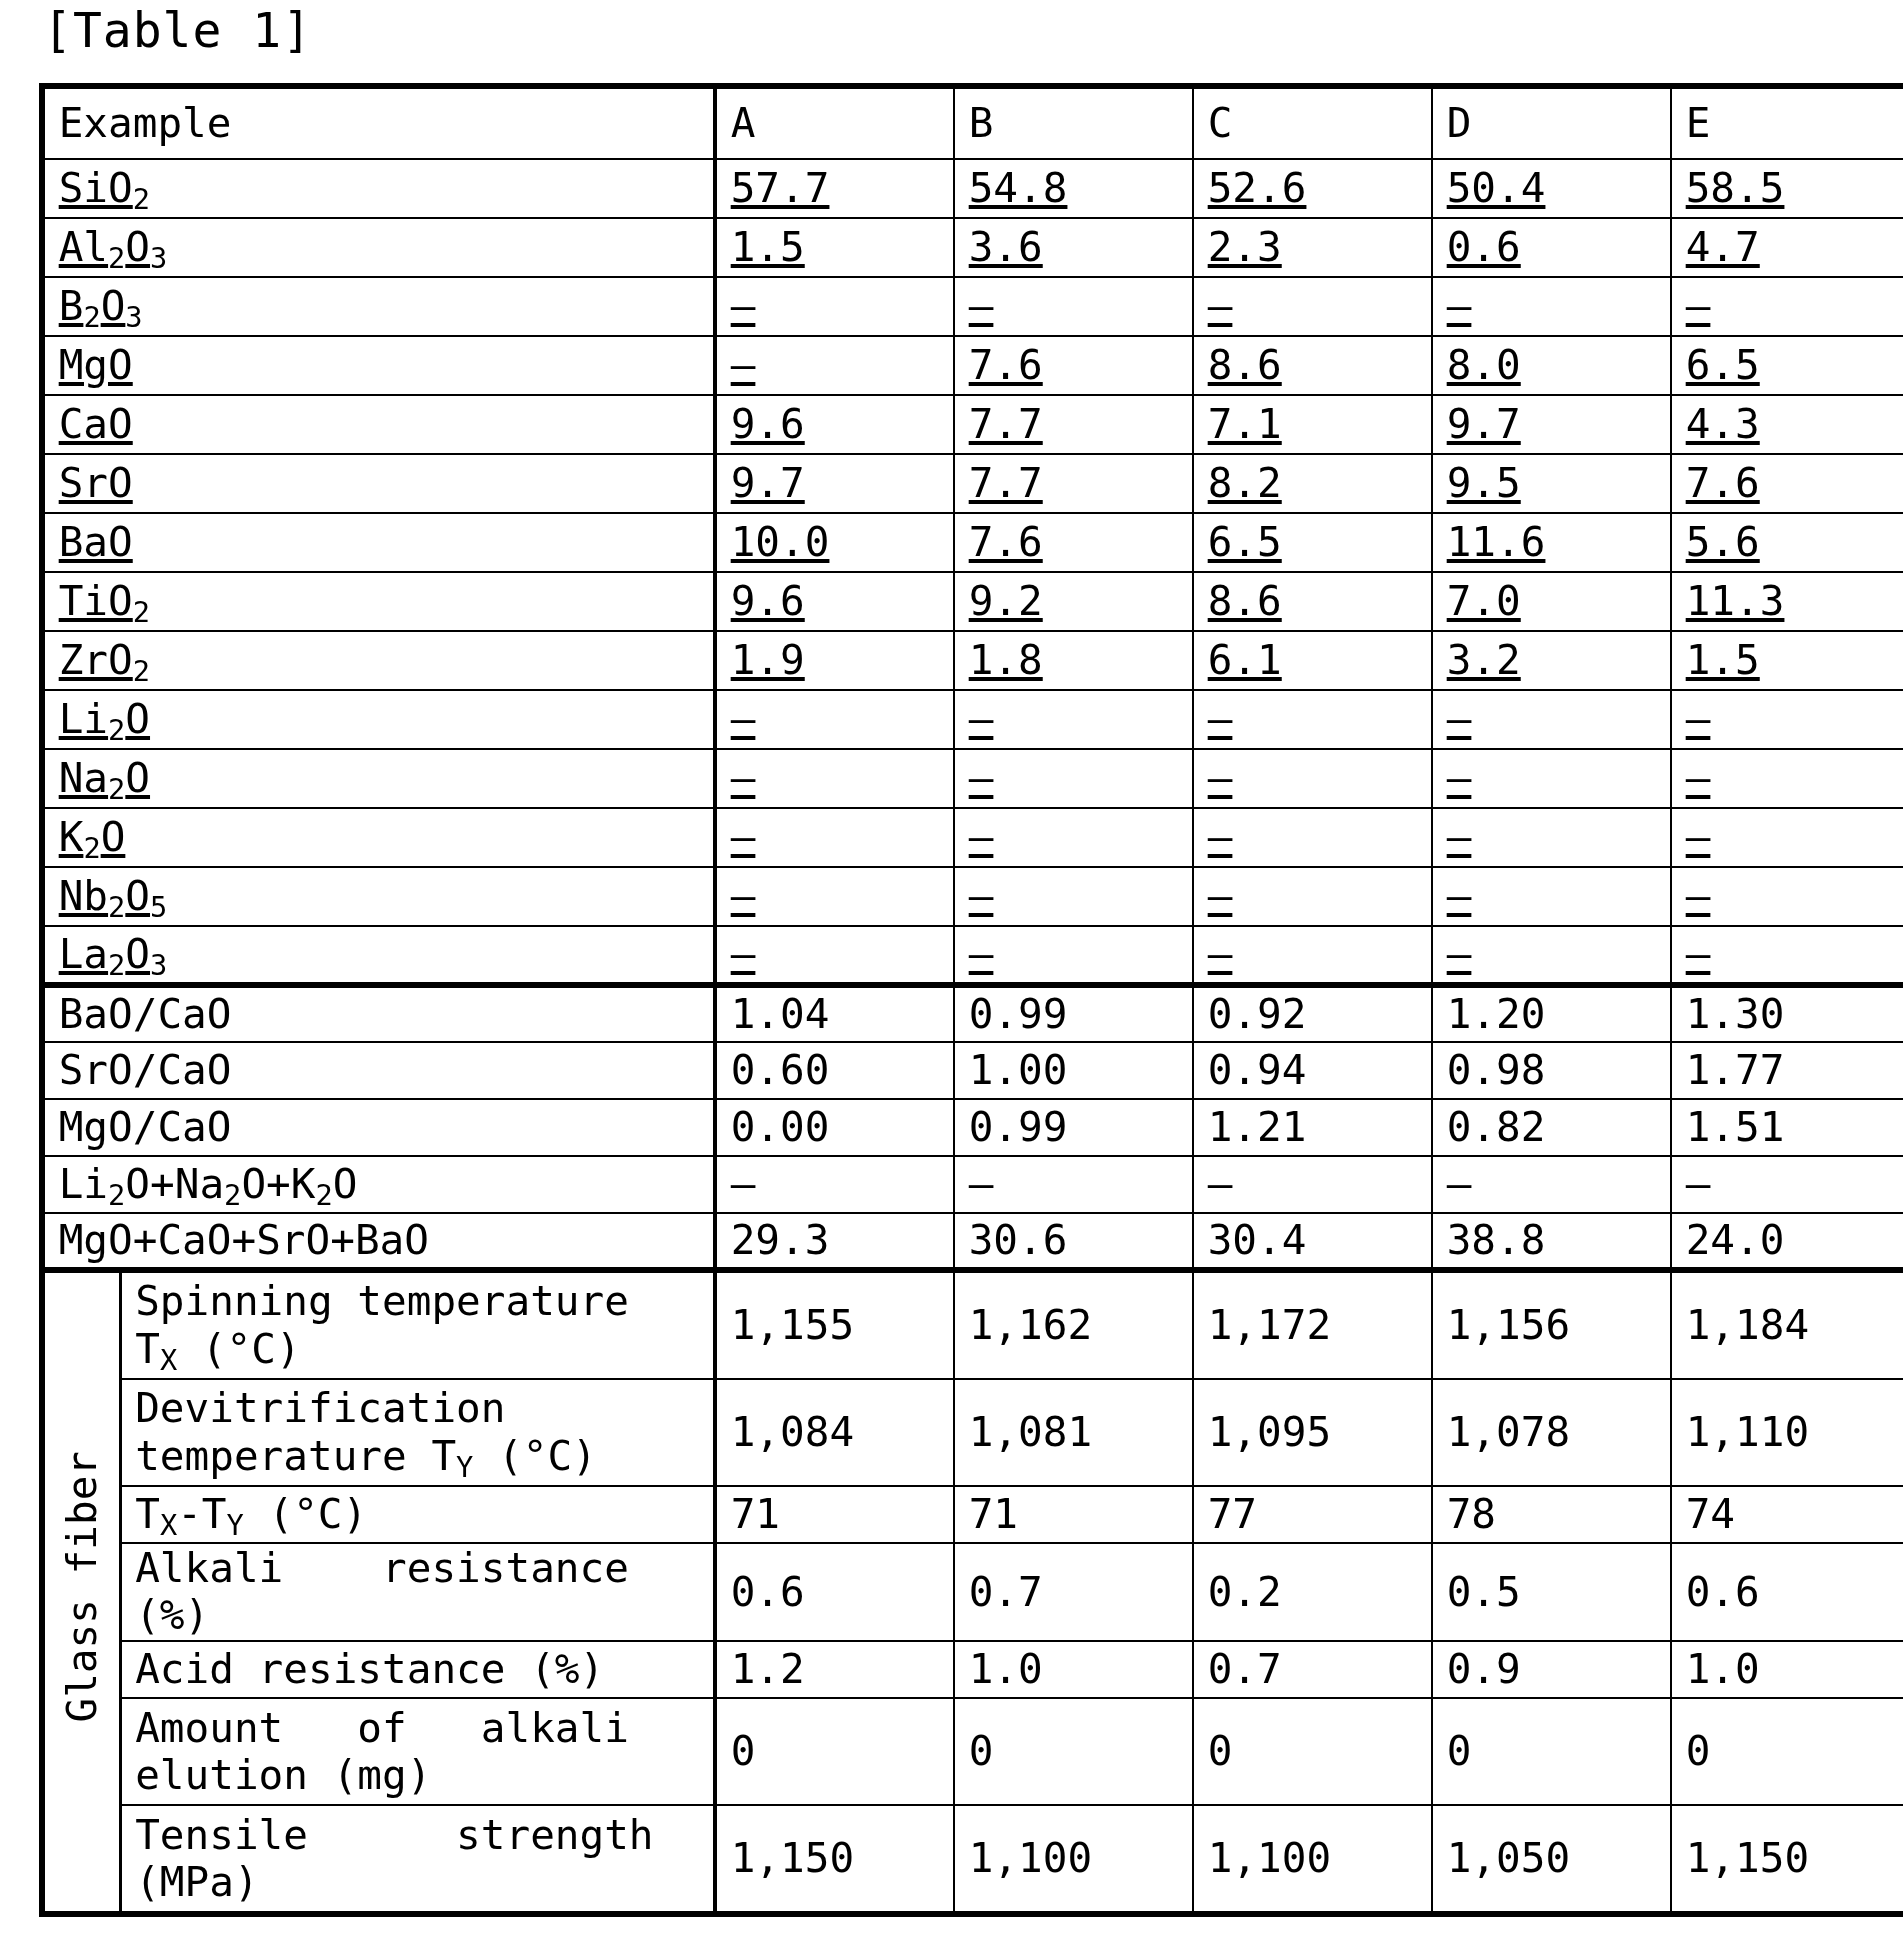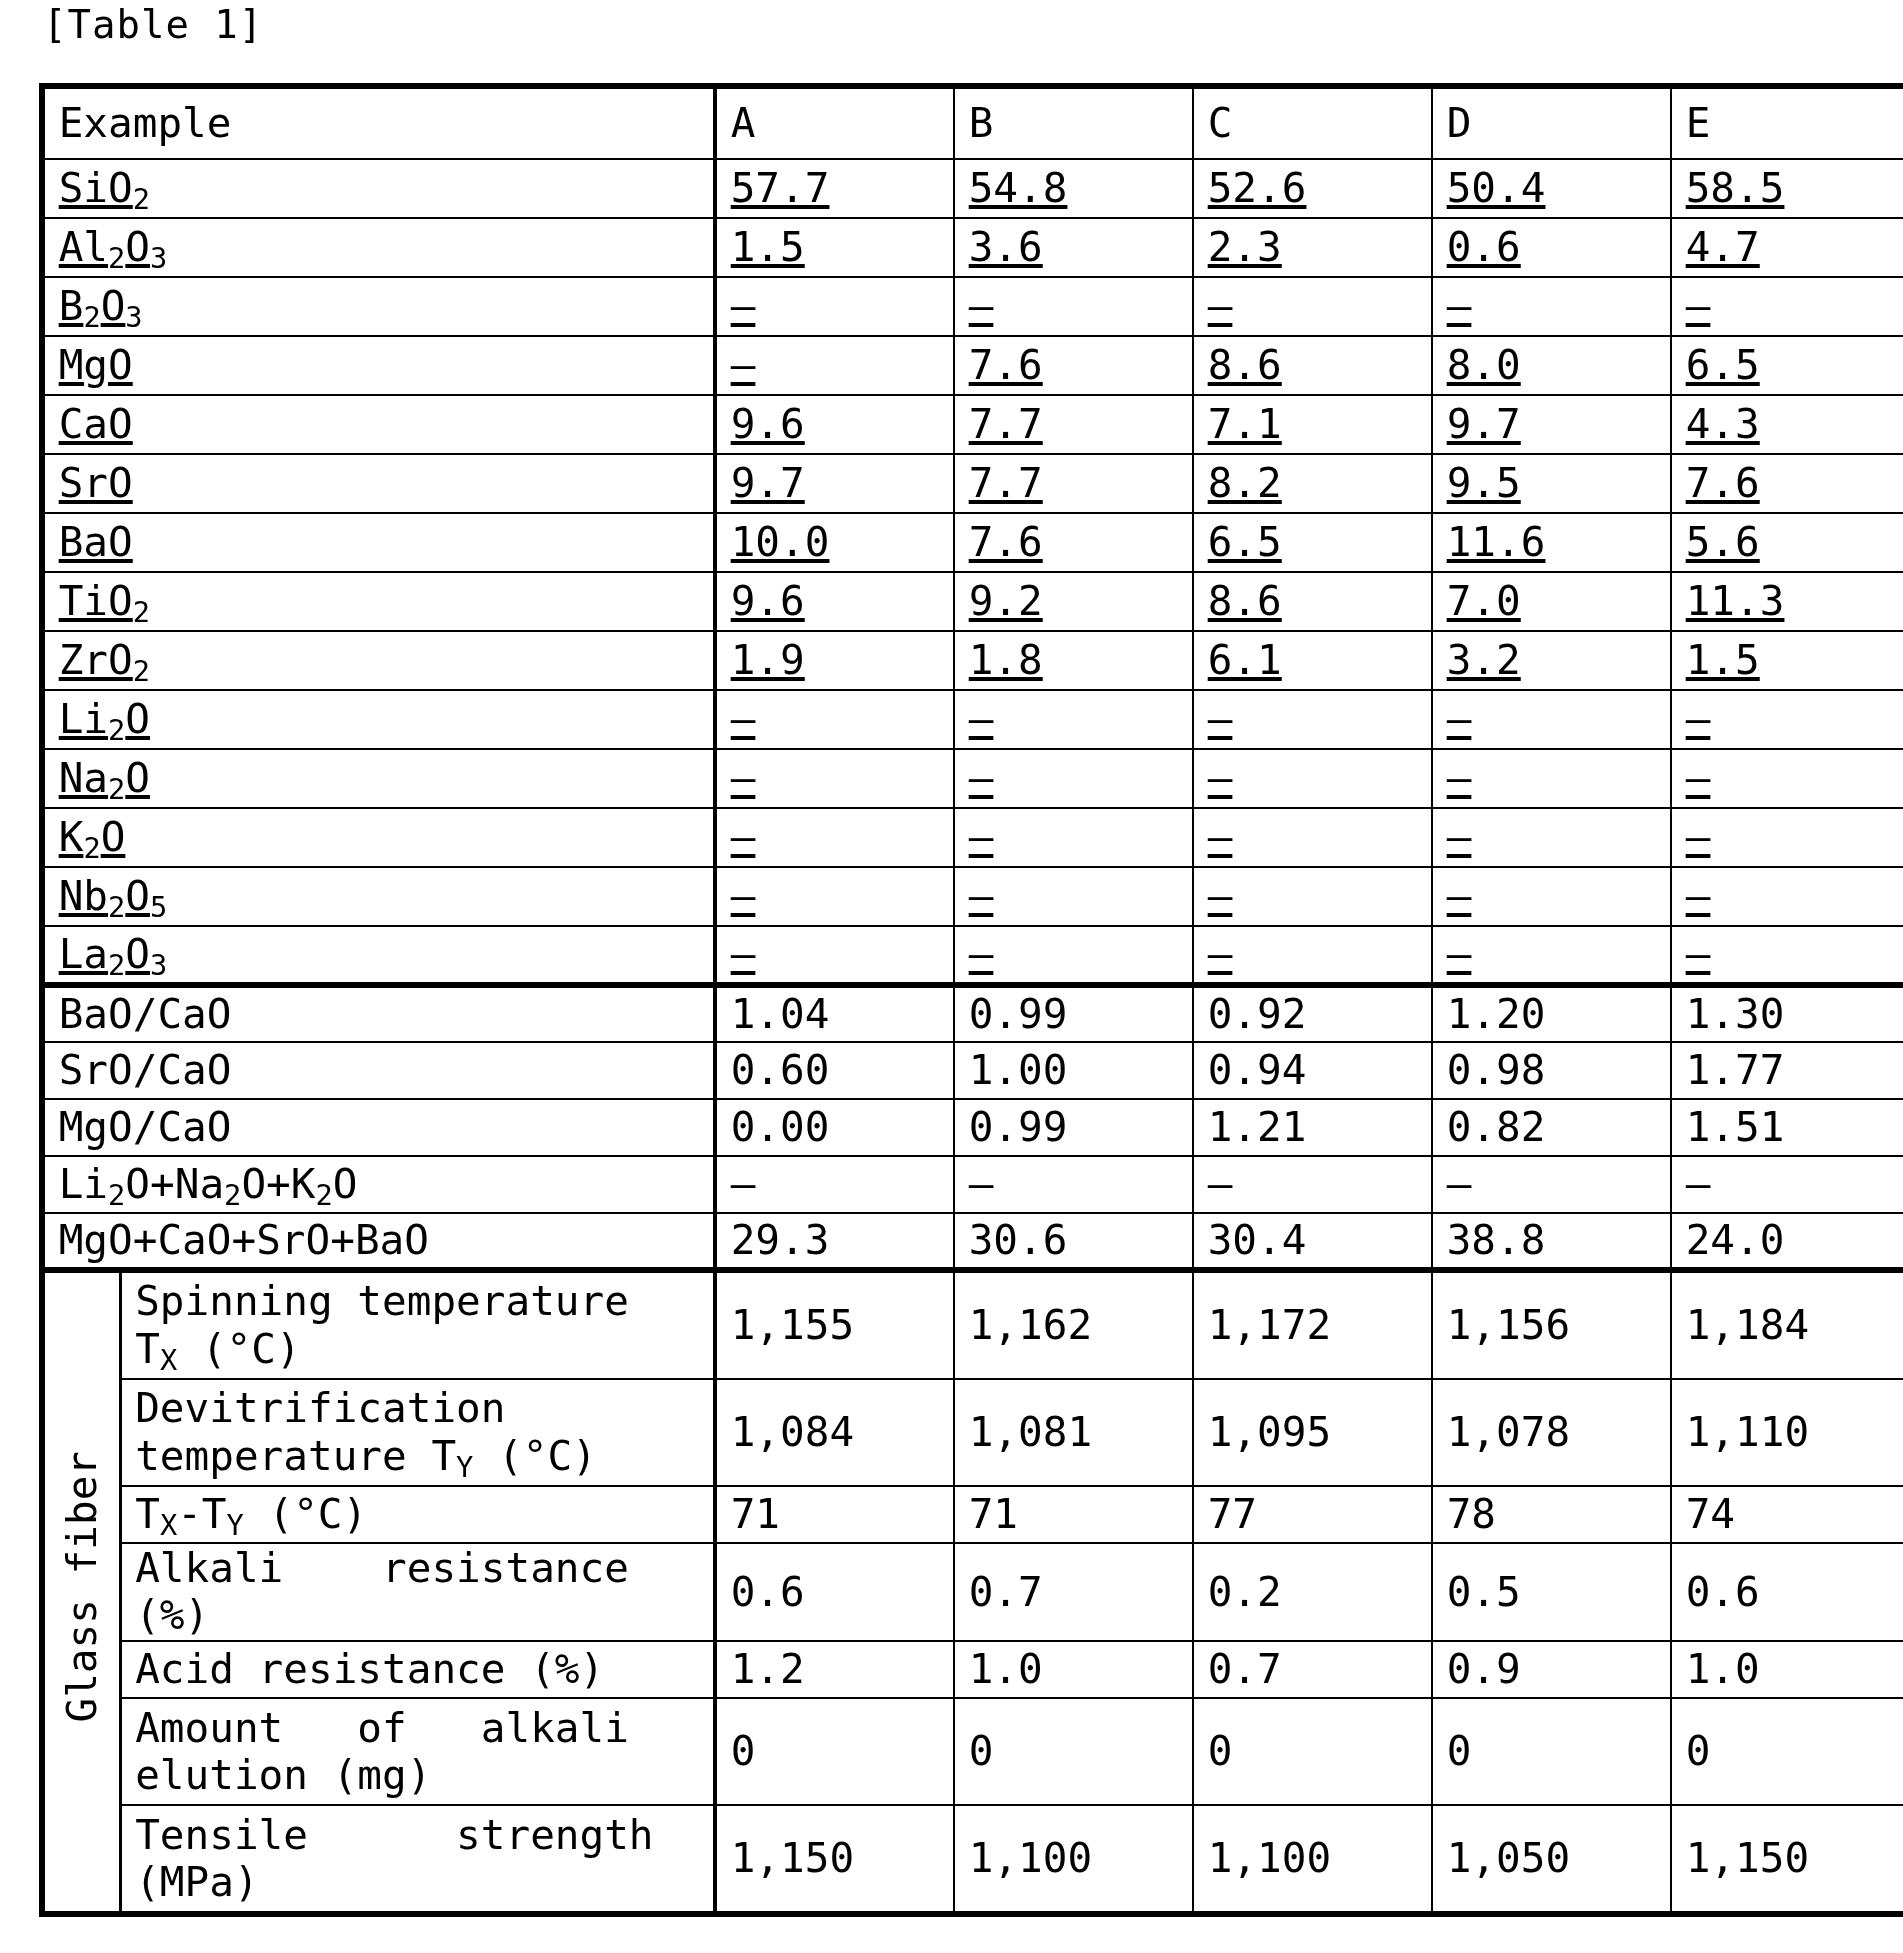--- a/index.html
+++ b/index.html
@@ -9,21 +9,21 @@
     height: 1953px;
     background: #ffffff;
     overflow: hidden;
     font-family: "DejaVu Sans Mono", "Liberation Mono", monospace;
     color: #000;
   }
   .title {
     position: absolute;
     left: 43px;
     top: 2px;
-    font-size: 39px;
+    font-size: 48px;
     letter-spacing: 1px;
     white-space: nowrap;
   }
   table.data {
     position: absolute;
     left: 39px;
     top: 83px;
     width: 1868px;
     border-collapse: collapse;
     table-layout: fixed;

